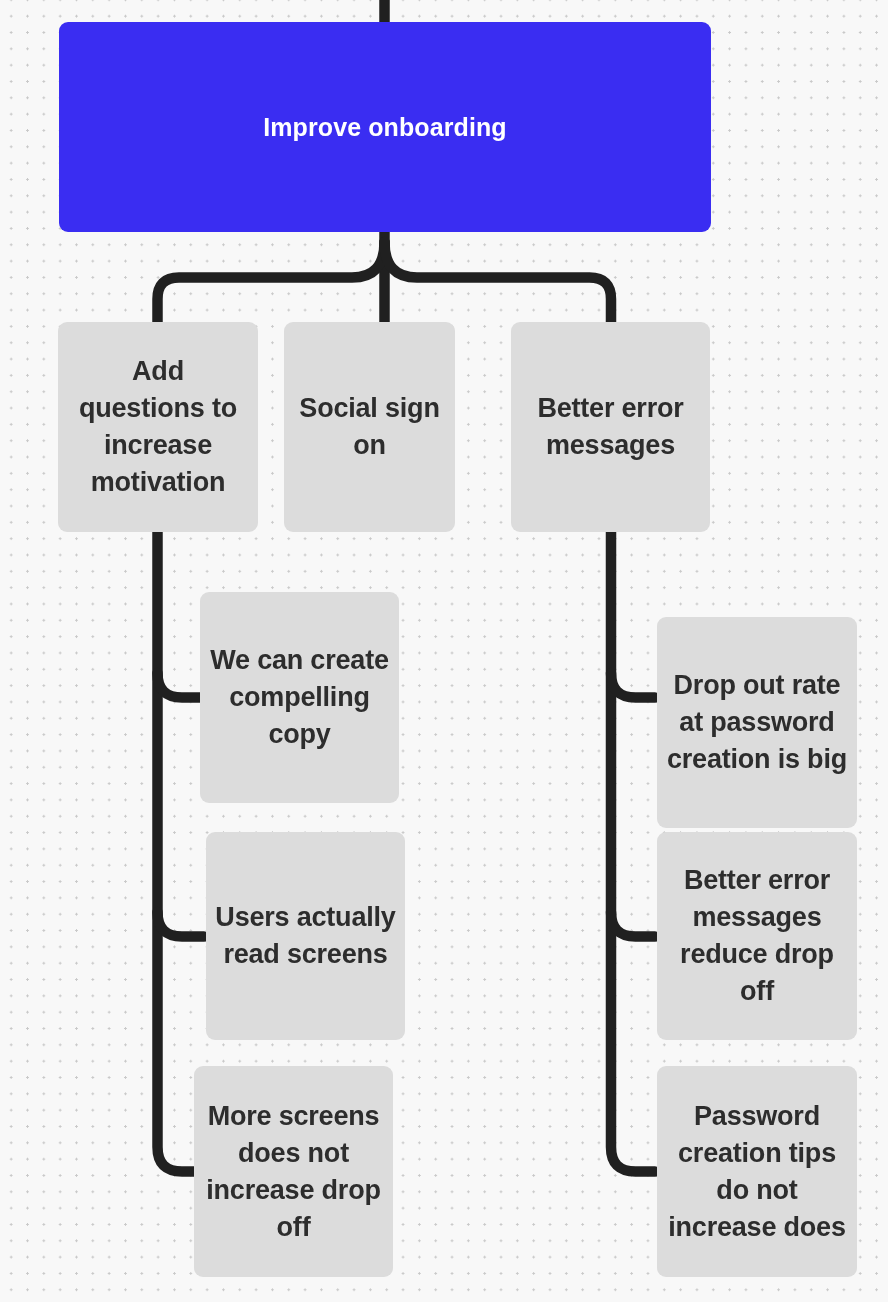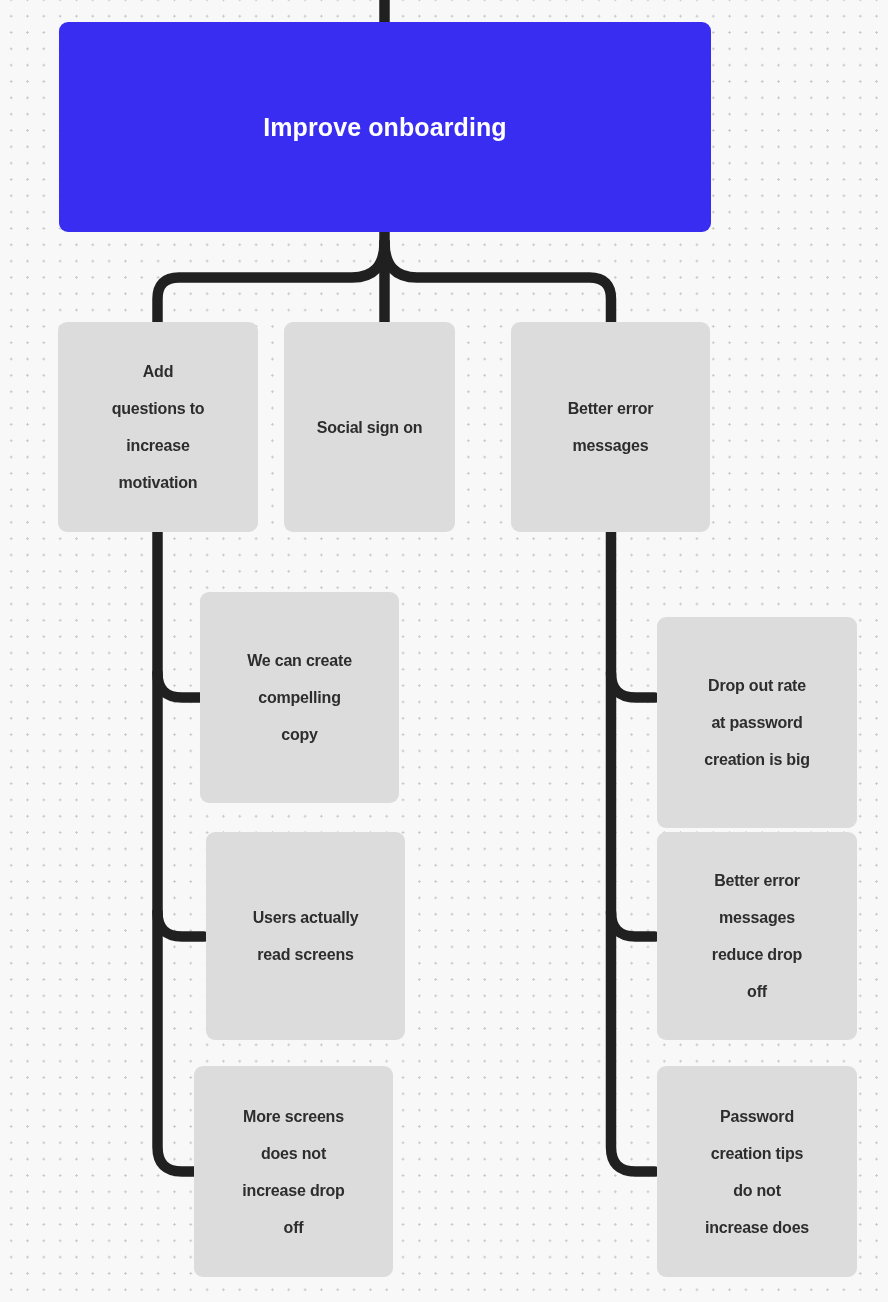--- a/index.html
+++ b/index.html
@@ -50,21 +50,21 @@
     width: 652px; height: 210px;
     background: var(--root-fill, #3a2df2);
     color: var(--root-text, #ffffff);
     font-size: 25px;
     line-height: 34px;
     letter-spacing: 0.1px;
   }
   .node-gray {
     background: var(--node-fill, #dcdcdc);
     color: var(--node-text, #2d2d2d);
-    font-size: 16px;
+    font-size: 27px;
     line-height: 37px;
     letter-spacing: -0.2px;
   }
   
   .n-l1-0 { left: 58px;  top: 322px; width: 200px; height: 210px; }
   .n-l1-1 { left: 284px; top: 322px; width: 171px; height: 210px; }
   .n-l1-2 { left: 511px; top: 322px; width: 199px; height: 210px; }
   
   .n-l2l-0 { left: 200px; top: 592px;  width: 199px; height: 211px; }
   .n-l2l-1 { left: 206px; top: 832px;  width: 199px; height: 208px; }

